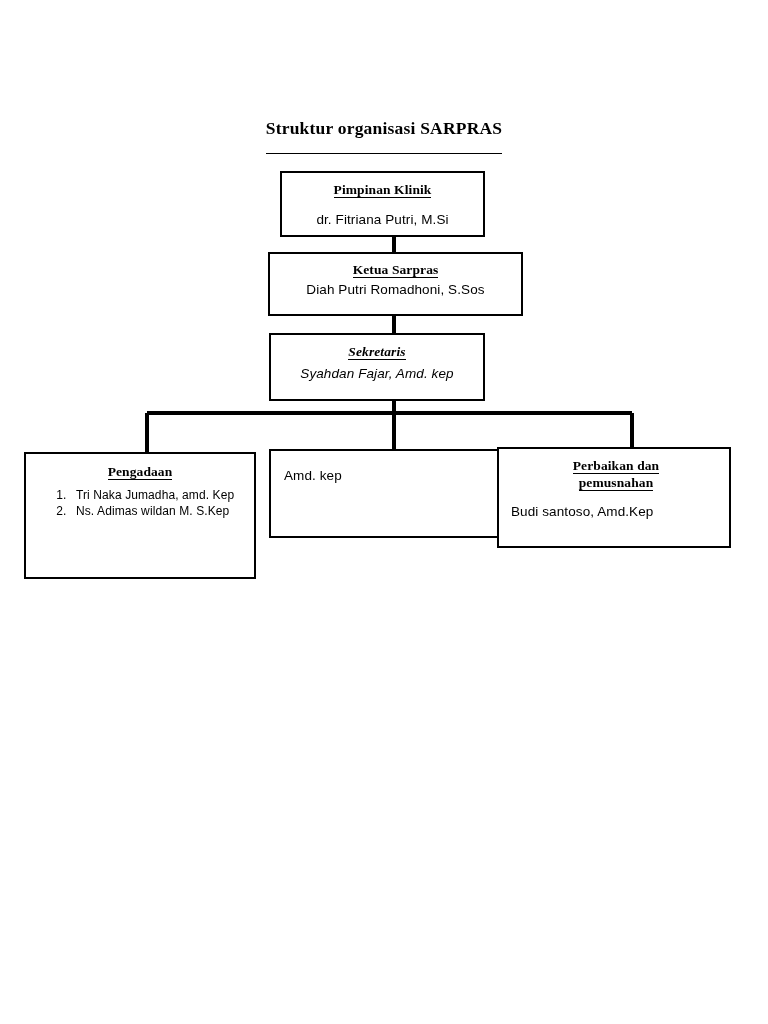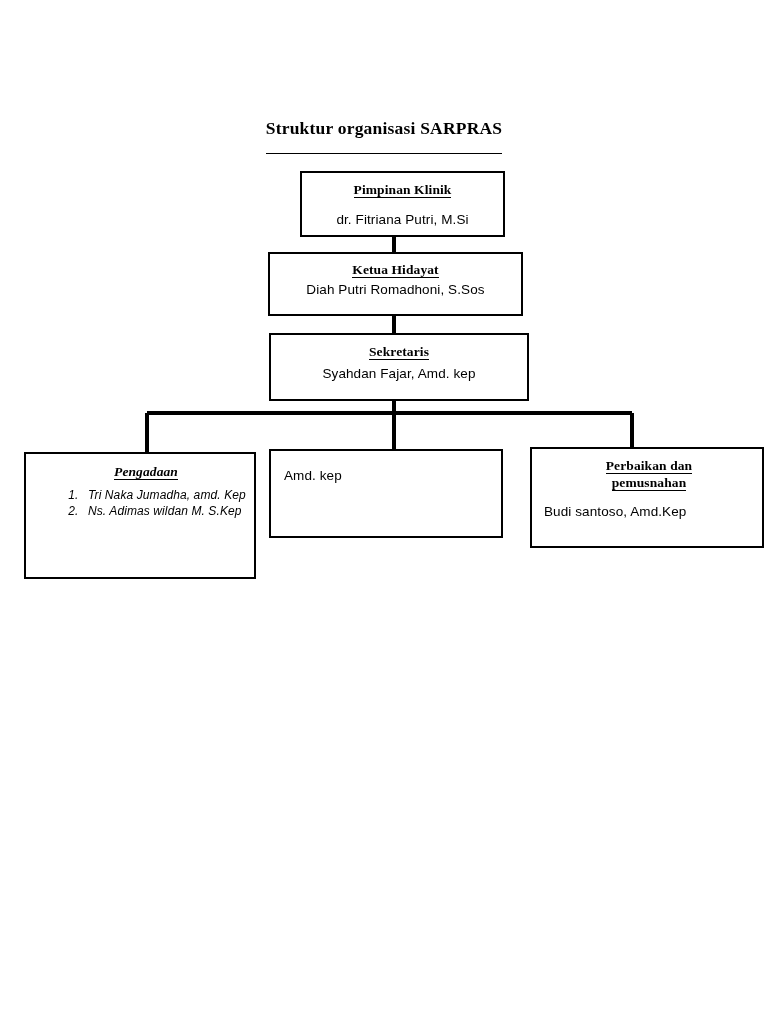--- a/index.html
+++ b/index.html
@@ -68,52 +68,52 @@
     font-size: 13.5px;
     line-height: 1.3;
     letter-spacing: 0.1px;
   }
 
   .node-centered .node-name { text-align: center; }
   .node-left .node-name { text-align: left; }
 
   
   #node-pimpinan {
-    left: 300px; top: 171px; width: 205px; height: 66px;
+    left: 280px; top: 171px; width: 205px; height: 66px;
     padding: 8px 6px 0 6px;
   }
   #node-pimpinan .node-name { margin-top: 13px; }
 
   #node-ketua {
     left: 268px; top: 252px; width: 255px; height: 64px;
     padding: 7px 6px 0 6px;
   }
   #node-ketua .node-name { margin-top: 3px; }
 
   #node-sekretaris {
-    left: 269px; top: 333px; width: 260px; height: 68px;
+    left: 269px; top: 333px; width: 216px; height: 68px;
     padding: 8px 6px 0 6px;
+    font-style: italic;
   }
   #node-sekretaris .node-name { margin-top: 5px; }
 
   #node-pengadaan {
     left: 24px; top: 452px; width: 232px; height: 127px;
-    padding: 9px 8px 0 20px;
-    font-style: italic;
+    padding: 9px 8px 0 8px;
   }
   #node-pengadaan .node-title { margin-bottom: 8px; }
 
   #node-pemeliharaan {
     left: 269px; top: 449px; width: 234px; height: 89px;
     padding: 7px 10px 0 13px;
   }
   #node-pemeliharaan .node-name { margin-top: 9px; }
 
   #node-perbaikan {
-    left: 530px; top: 447px; width: 234px; height: 101px;
+    left: 497px; top: 447px; width: 234px; height: 101px;
     padding: 8px 8px 16px 12px;
   }
   #node-perbaikan .node-name { margin-top: 11px; }
 
   
   ol.member-list {
     margin: 0;
     padding: 0 0 0 36px;
     font-family: "Liberation Sans", sans-serif;
     font-size: 12px;
@@ -153,21 +153,21 @@
 
 <div class="node node-centered" id="node-pimpinan">
   <div class="node-title">
     <u>Pimpinan Klinik</u>
   </div>
   <div class="node-name">dr. Fitriana Putri, M.Si</div>
 </div>
 
 <div class="node node-centered" id="node-ketua">
   <div class="node-title">
-    <u>Ketua Hidayat</u>
+    <u>Ketua Sarpras</u>
   </div>
   <div class="node-name">Diah Putri Romadhoni, S.Sos</div>
 </div>
 
 <div class="node node-centered" id="node-sekretaris">
   <div class="node-title">
     <u>Sekretaris</u>
   </div>
   <div class="node-name">Syahdan Fajar, Amd. kep</div>
 </div>

